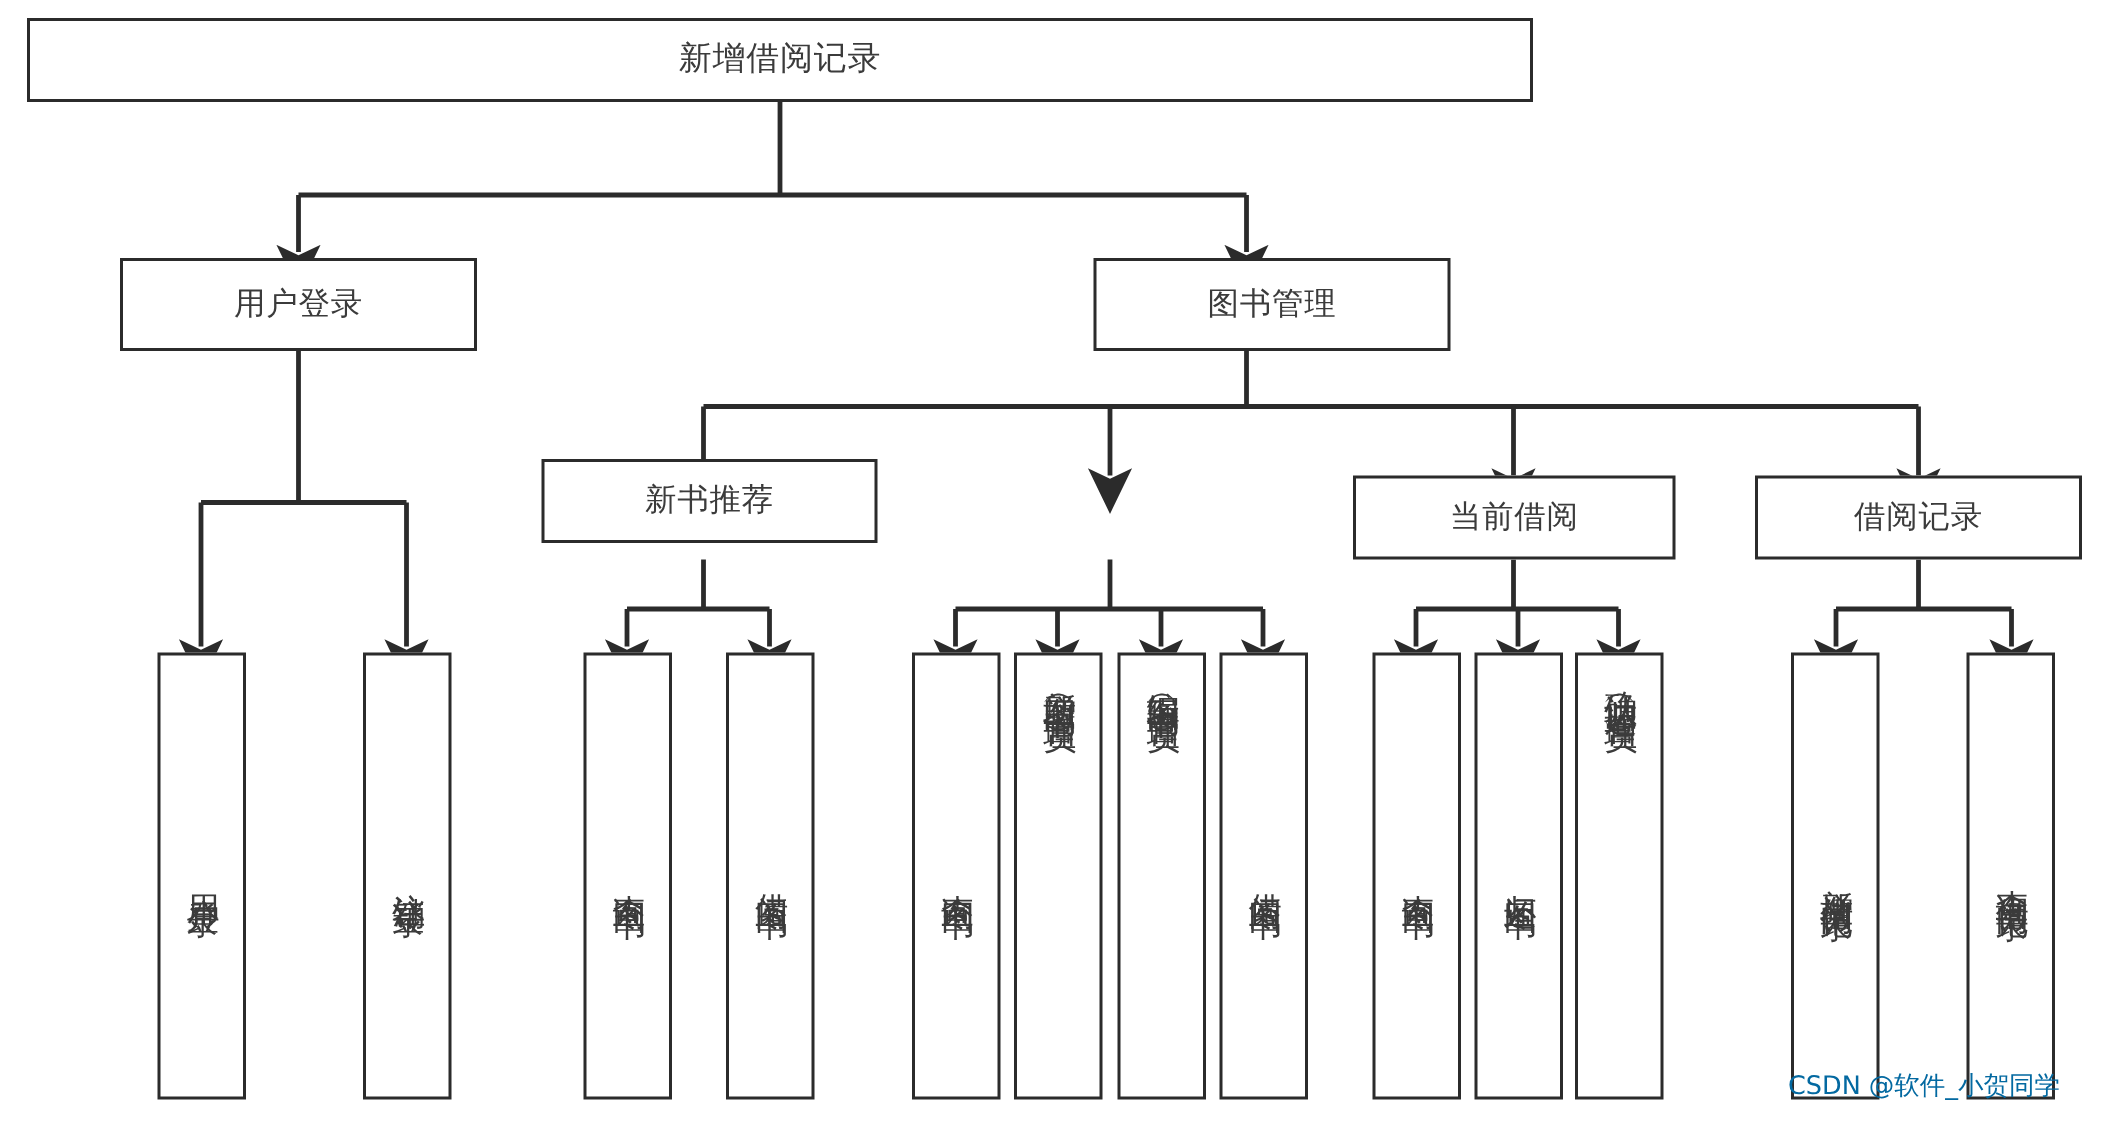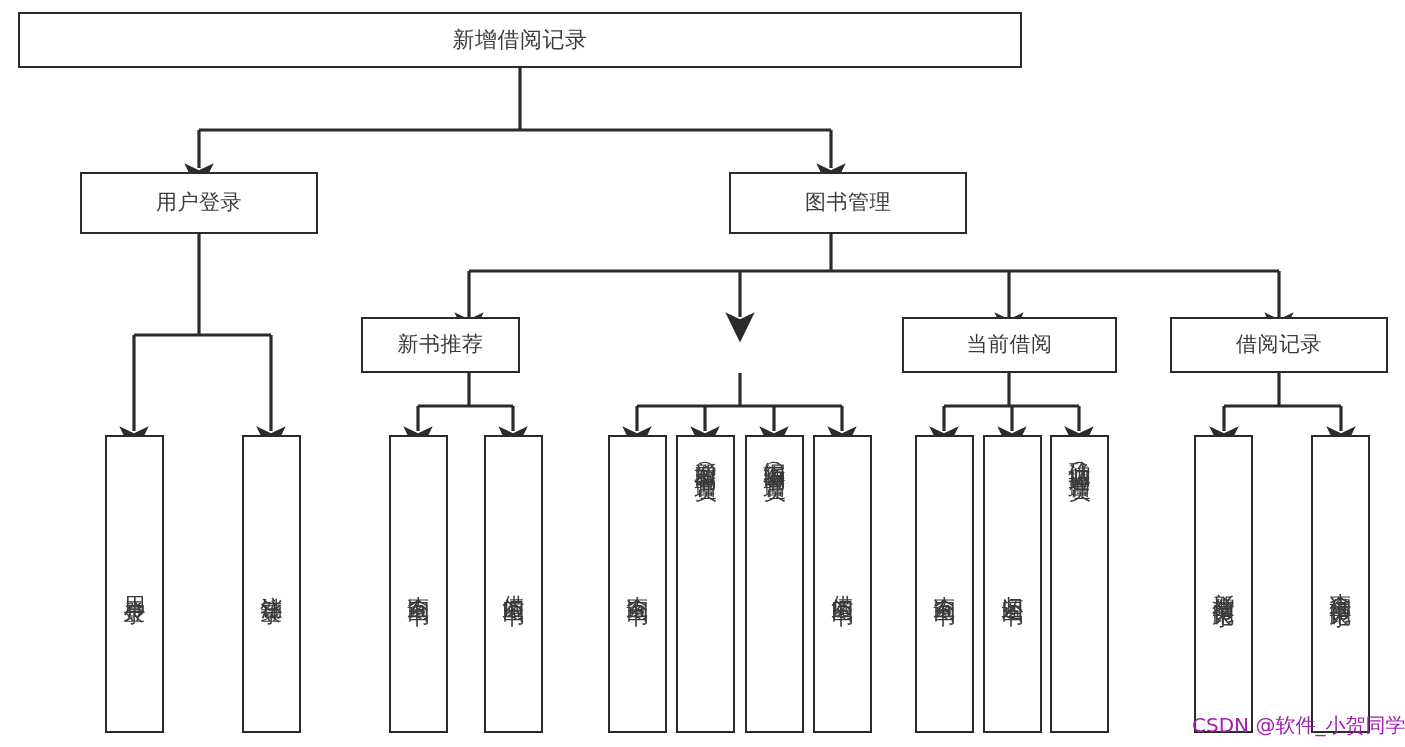--- a/index.html
+++ b/index.html
@@ -66,22 +66,22 @@
     white-space: nowrap;
   }
   .node.vert.centered {
     align-items: center;
     padding-top: 0;
   }
   #watermark {
     position: absolute;
     left: 1192px;
     top: 712px;
-    font-size: 20px;
-    color: #a21caf;
+    font-size: 17px;
+    color: #0369a1;
     white-space: nowrap;
     font-family: "DejaVu Sans", "Liberation Sans", sans-serif;
   }
 </style>
 </head>
 <body>
 
 <div id="diagram-root">
 
   <svg id="edge-layer" viewBox="0 0 1405 747" xmlns="http://www.w3.org/2000/svg">
@@ -139,21 +139,21 @@
   </div>
 
   <div class="node horiz" style="left:80px; top:172px; width:238px; height:62px;">
     <span class="node-label">用户登录</span>
   </div>
 
   <div class="node horiz" style="left:712px; top:172px; width:238px; height:62px;margin-left:17px;">
     <span class="node-label">图书管理</span>
   </div>
 
-  <div class="node horiz" style="left:361px; top:317px; width:159px; height:56px;">
+  <div class="node horiz" style="left:361px; top:306px; width:224px; height:56px;">
     <span class="node-label">新书推荐</span>
   </div>
 
 
   <div class="node horiz" style="left:1170px; top:317px; width:218px; height:56px;">
     <span class="node-label">借阅记录</span>
   </div>
 
   <div class="node horiz" style="left:902px; top:317px; width:215px; height:56px;">
     <span class="node-label">当前借阅</span>

